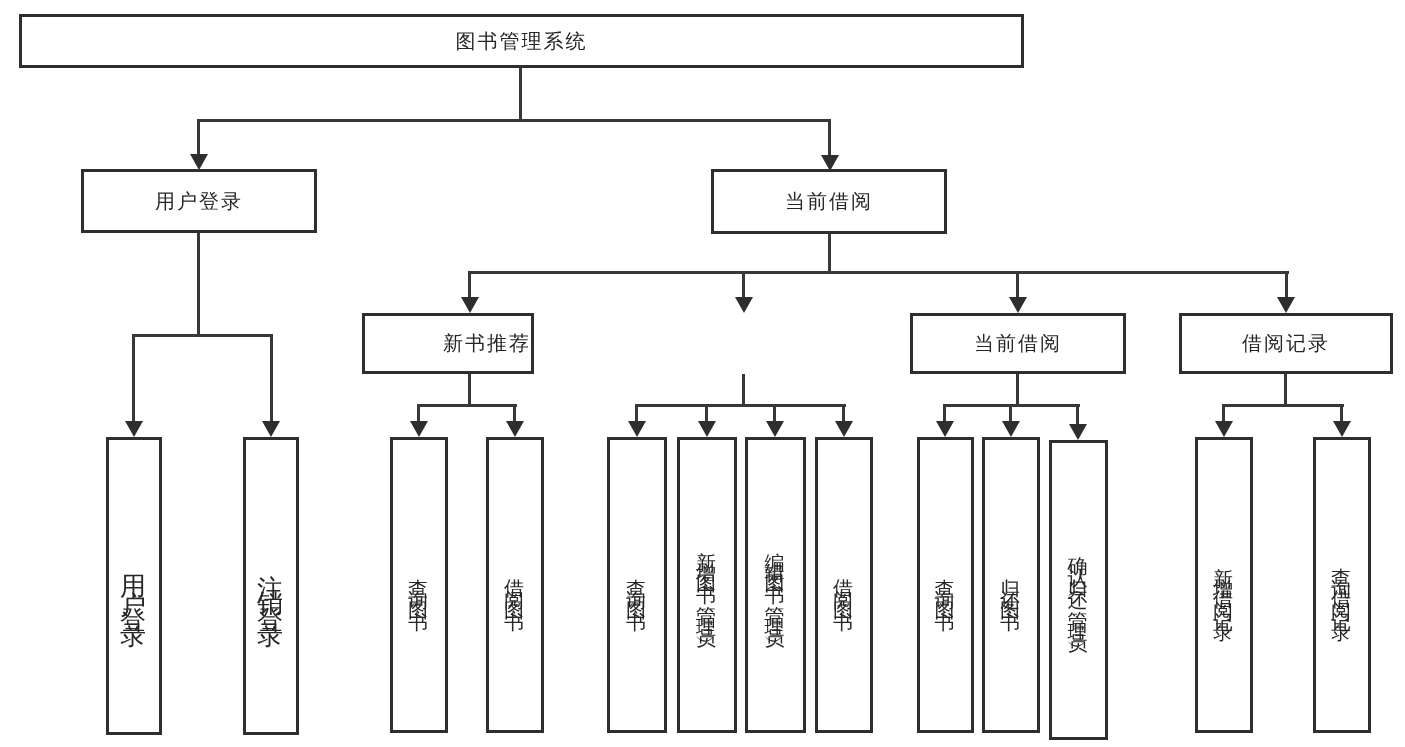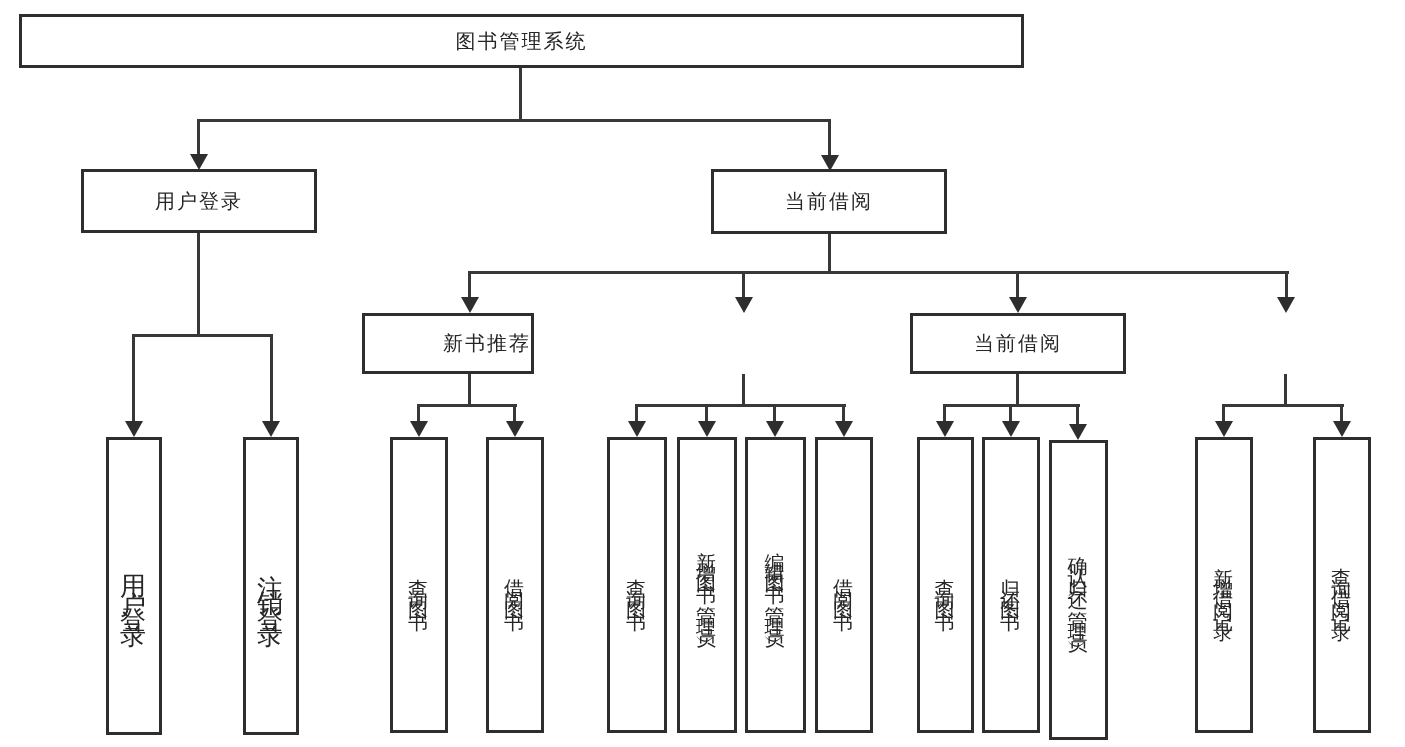--- a/index.html
+++ b/index.html
@@ -108,20 +108,23 @@
   <div class="arrow" style="left:1009px; top:297px;"></div>
   <div class="vline" style="left:1285px; top:271px; height:30px;"></div>
   <div class="arrow" style="left:1277px; top:297px;"></div>
 
   <div class="box" style="left:362px; top:313px; width:172px; height:61px;justify-content:flex-end;">
     <span>新书推荐</span>
   </div>
   <div class="box" style="left:910px; top:313px; width:216px; height:61px;">
     <span>当前借阅</span>
   </div>
+  <div class="box" style="left:1179px; top:313px; width:214px; height:61px;">
+    <span>借阅记录</span>
+  </div>
 
   <div class="vline" style="left:468px; top:374px; height:33px;"></div>
   <div class="hline" style="left:417px; top:404px; width:100px;"></div>
   <div class="vline" style="left:417px; top:404px; height:19px;"></div>
   <div class="arrow" style="left:410px; top:421px;"></div>
   <div class="vline" style="left:513px; top:404px; height:19px;"></div>
   <div class="arrow" style="left:506px; top:421px;"></div>
 
   <div class="vline" style="left:742px; top:374px; height:33px;"></div>
   <div class="hline" style="left:635px; top:404px; width:211px;"></div>

